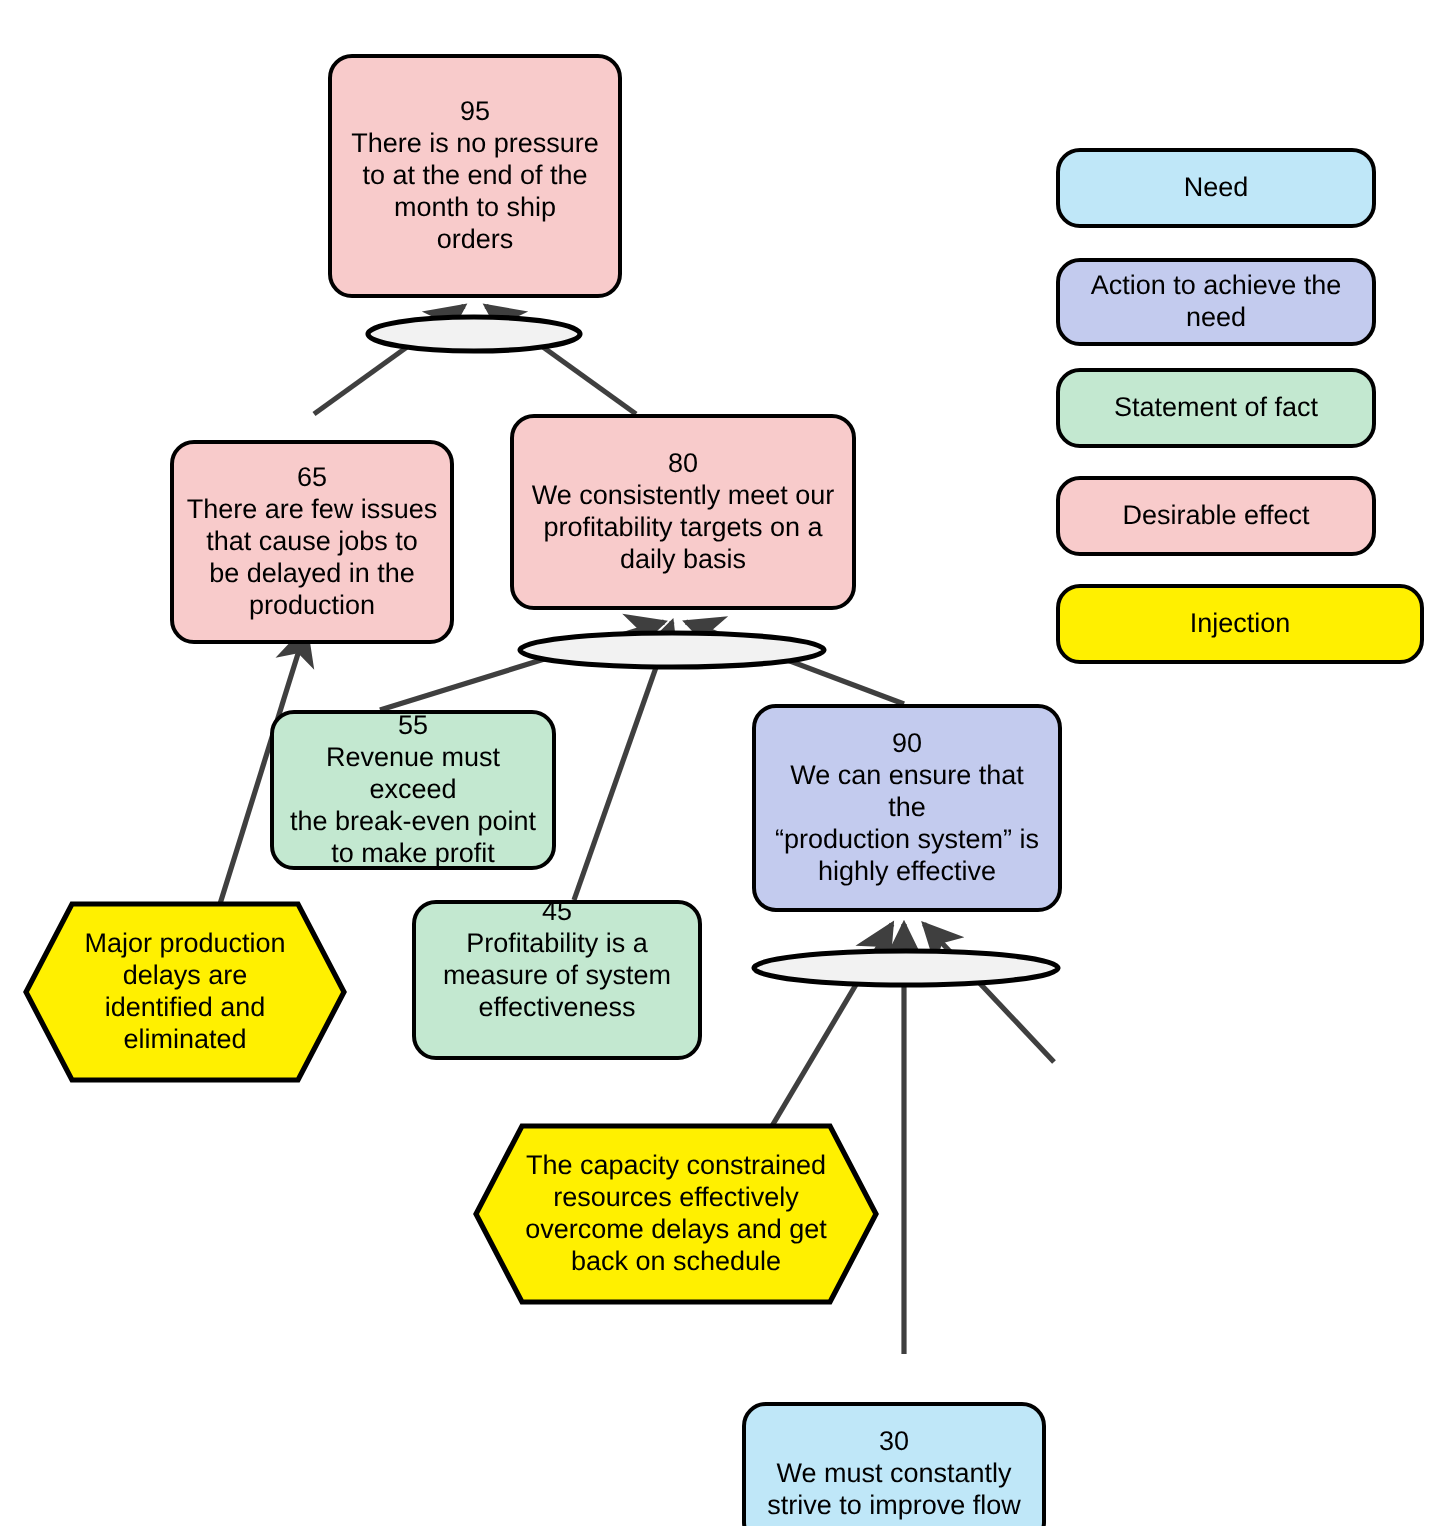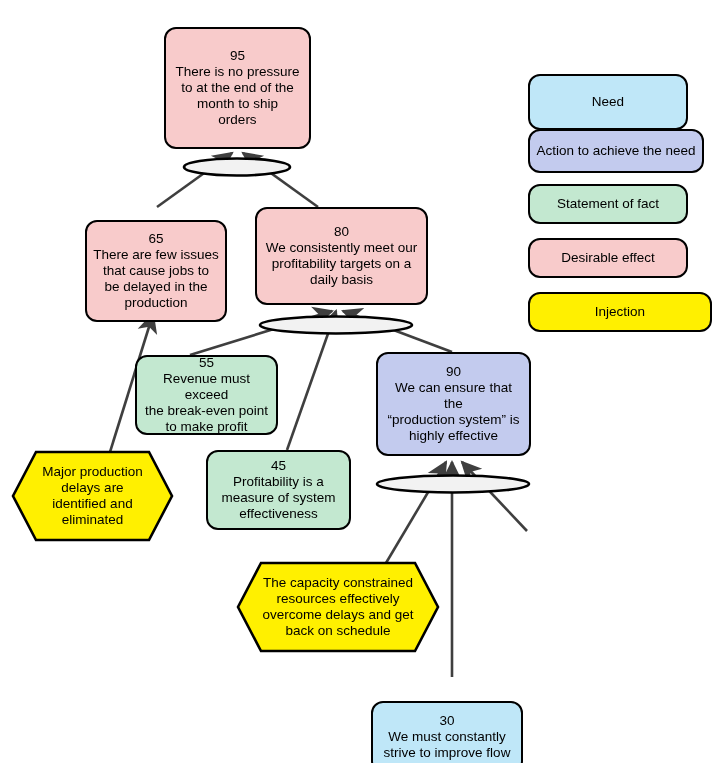--- a/index.html
+++ b/index.html
@@ -142,21 +142,21 @@
 to make profit</span>
   </div>
 
   <div class="node c-action" style="left:376px;top:352px;width:155px;height:104px;">
     <span class="txt">90
 We can ensure that the
 “production system” is
 highly effective</span>
   </div>
 
-  <div class="node c-fact" style="left:206px;top:450px;width:145px;height:80px;">
+  <div class="node c-fact" style="left:206px;top:450px;width:145px;height:80px;align-items:flex-end;">
     <span class="txt">45
 Profitability is a
 measure of system
 effectiveness</span>
   </div>
 
   <div class="node c-need" style="left:371px;top:677px;width:152px;height:72px;margin-top:24px;">
     <span class="txt">30
 We must constantly
 strive to improve flow</span>
@@ -177,24 +177,24 @@
       <polygon points="25,2 179,2 202,46 179,90 25,90 2,46" fill="#fff000" stroke="#000000" stroke-width="2.6" vector-effect="non-scaling-stroke"></polygon>
     </svg>
     <span class="txt">The capacity constrained
 resources effectively
 overcome delays  and get
 back on schedule</span>
   </div>
 
 
   <div class="legend">
-    <div class="legend-item c-need" style="left:528px;top:74px;width:160px;height:56px;">
+    <div class="legend-item c-need" style="left:528px;top:74px;width:160px;height:40px;">
       <span class="txt">Need</span>
     </div>
-    <div class="legend-item c-action" style="left:528px;top:129px;width:176px;height:44px;text-align:center;">
+    <div class="legend-item c-action" style="left:528px;top:129px;width:160px;height:44px;text-align:center;">
       <span class="txt">Action to achieve the
 need</span>
     </div>
     <div class="legend-item c-fact" style="left:528px;top:184px;width:160px;height:40px;">
       <span class="txt">Statement of fact</span>
     </div>
     <div class="legend-item c-effect" style="left:528px;top:238px;width:160px;height:40px;">
       <span class="txt">Desirable effect</span>
     </div>
     <div class="legend-item c-injection" style="left:528px;top:292px;width:184px;height:40px;">

